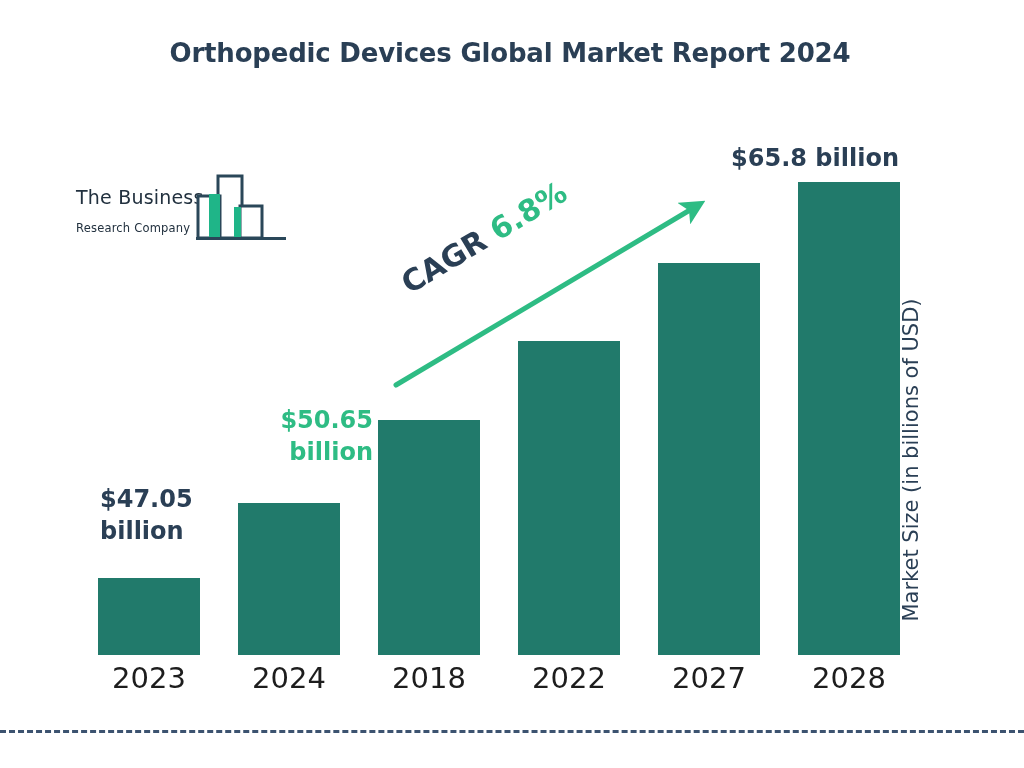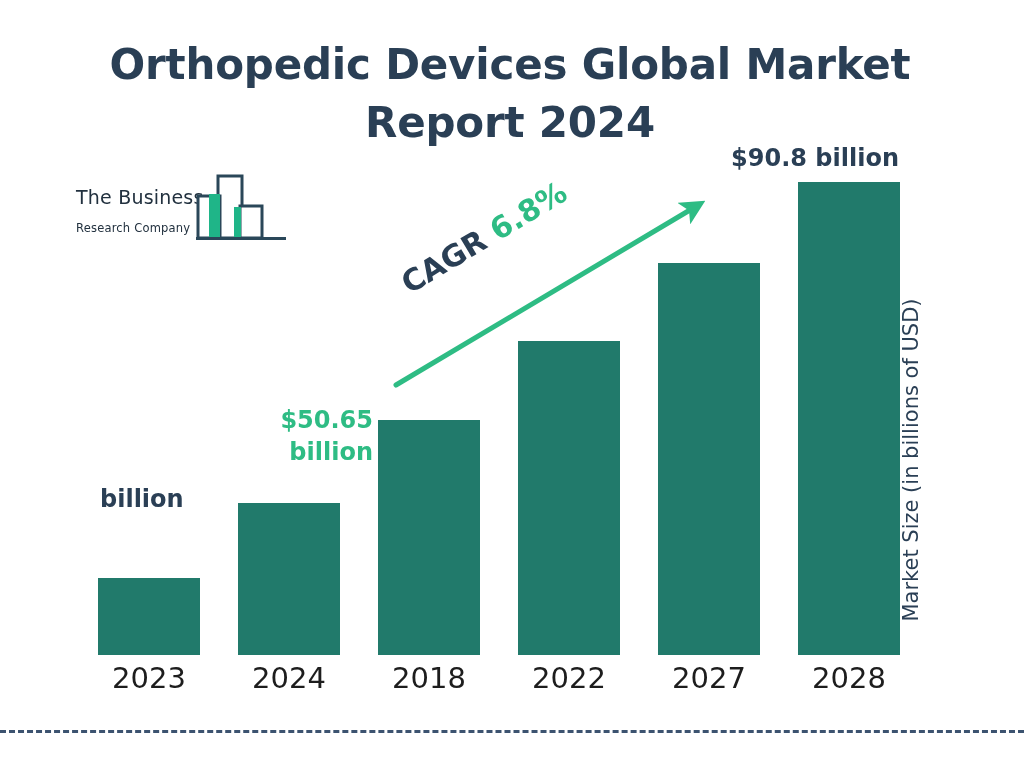--- a/index.html
+++ b/index.html
@@ -20,21 +20,21 @@
     overflow: hidden;
   }
 
   
   #chart-title {
     position: absolute;
     left: 90px;
     top: 36px;
     width: 840px;
     text-align: center;
-    font-size: 42px;
+    font-size: 26px;
     font-weight: 700;
     line-height: 1.38;
     color: #2a3f55;
     letter-spacing: -0.2px;
   }
 
   
   #logo {
     position: absolute;
     left: 72px;
@@ -197,29 +197,30 @@
     <div class="bar" style="left:798px; top:182px; width:102px; height:473px;"></div>
 
     <div class="tick-label" style="left:89px;">2023</div>
     <div class="tick-label" style="left:229px;">2024</div>
     <div class="tick-label" style="left:369px;">2018</div>
     <div class="tick-label" style="left:509px;">2022</div>
     <div class="tick-label" style="left:649px;">2027</div>
     <div class="tick-label" style="left:789px;">2028</div>
 
     <div id="label-2023" class="value-label navy">
+      <div>$47.05</div>
       <div>billion</div>
     </div>
 
     <div id="label-2024" class="value-label green">
       <div>$50.65</div>
       <div>billion</div>
     </div>
 
-    <div id="label-2028" class="value-label navy">$90.8 billion</div>
+    <div id="label-2028" class="value-label navy">$65.8 billion</div>
 
     <svg id="cagr-arrow" viewBox="0 0 340 215">
       <defs>
         <marker id="ah" markerWidth="5" markerHeight="5" refX="2.6" refY="2.5" orient="auto" markerUnits="strokeWidth">
           <path d="M0,0 L5,2.5 L0,5 L1.2,2.5 z" fill="#2ebc84"></path>
         </marker>
       </defs>
       <line x1="16" y1="200" x2="315" y2="22" stroke="#2ebc84" stroke-width="5" stroke-linecap="round" marker-end="url(#ah)"></line>
     </svg>
 

